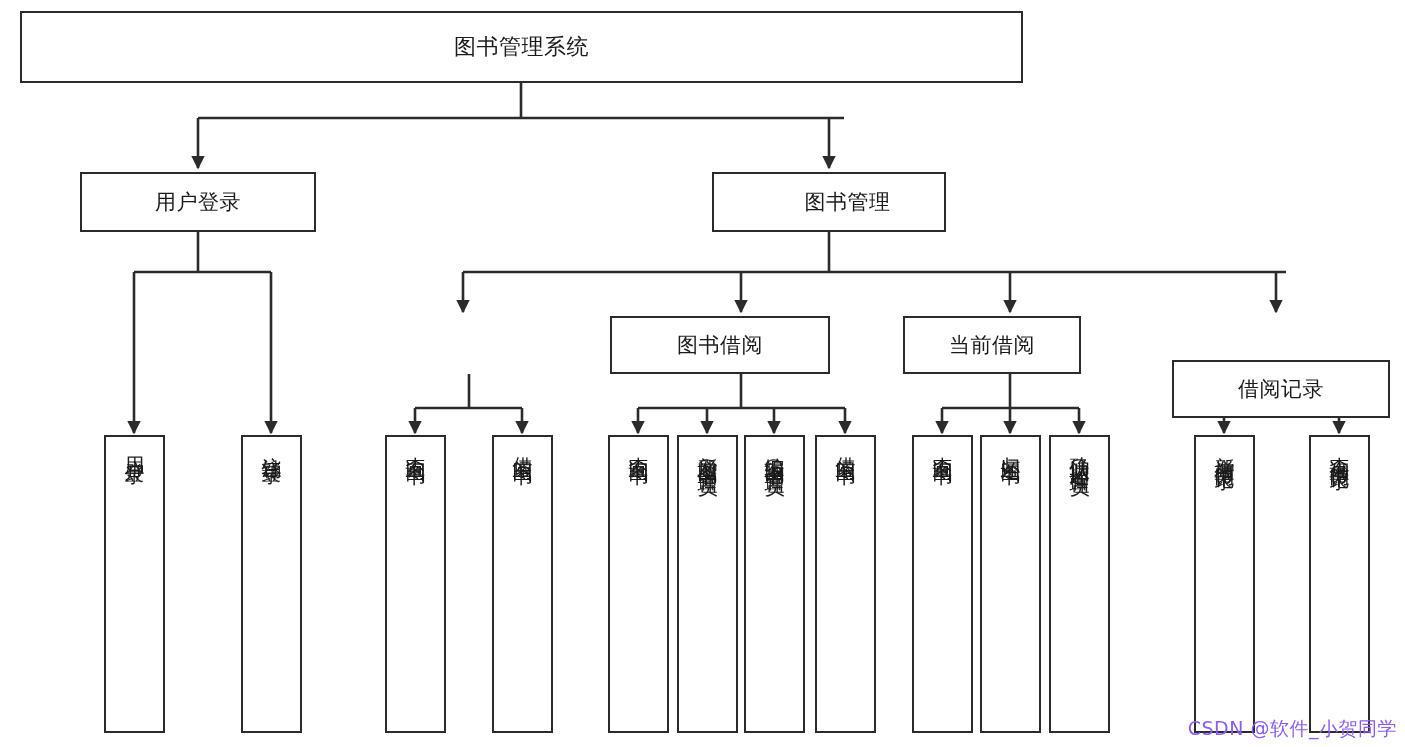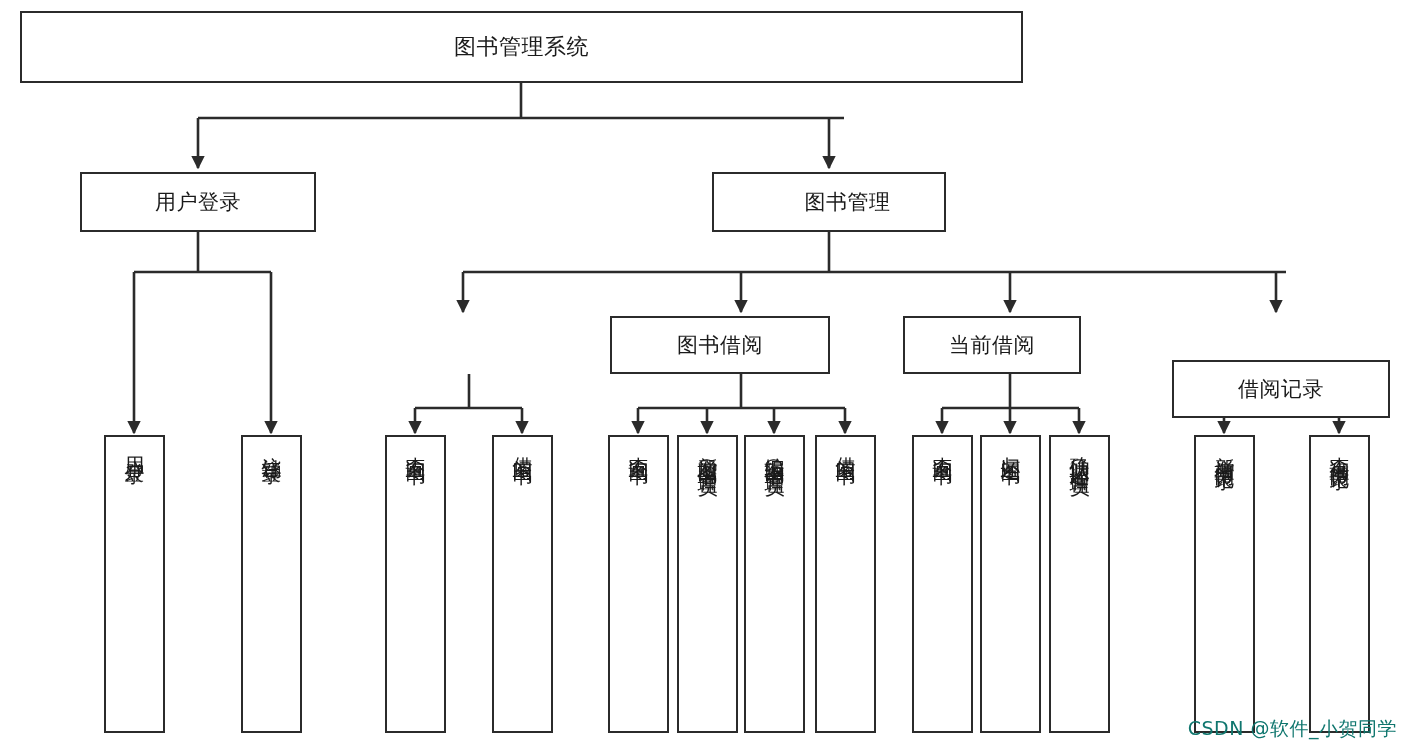--- a/index.html
+++ b/index.html
@@ -63,21 +63,21 @@
     line-height: 1.05;
     letter-spacing: 3px;
     white-space: nowrap;
     margin: 0 auto;
   }
   .watermark {
     position: absolute;
     right: 8px;
     bottom: 5px;
     font-size: 19px;
-    color: #0f766e;
+    color: #8b5cf6;
     white-space: nowrap;
     z-index: 5;
     letter-spacing: 0.5px;
   }
 </style>
 </head>
 <body>
 
 <div id="canvas">
 

